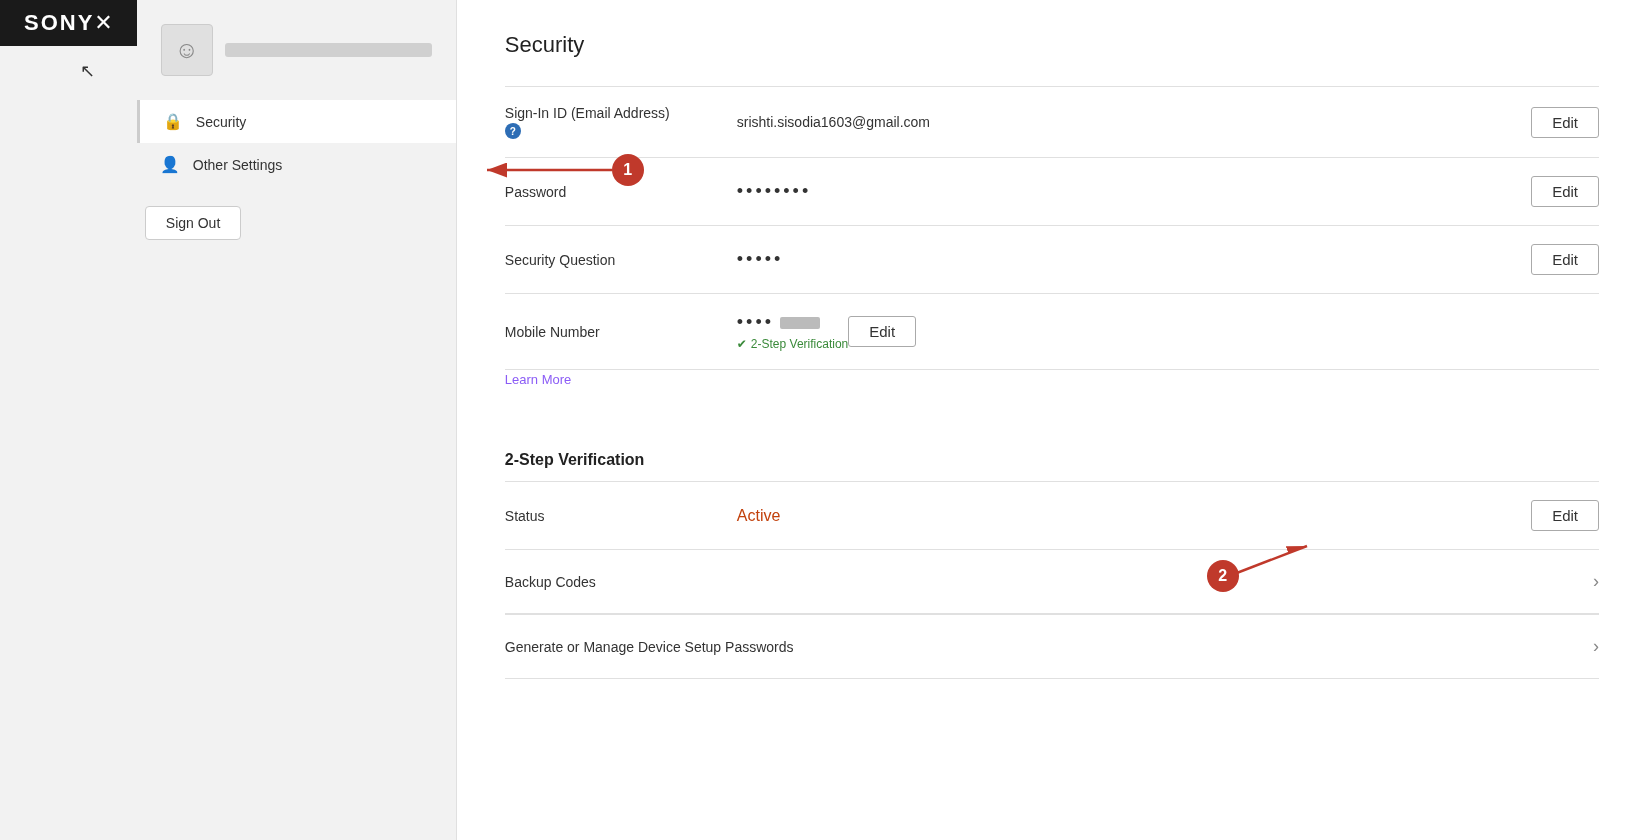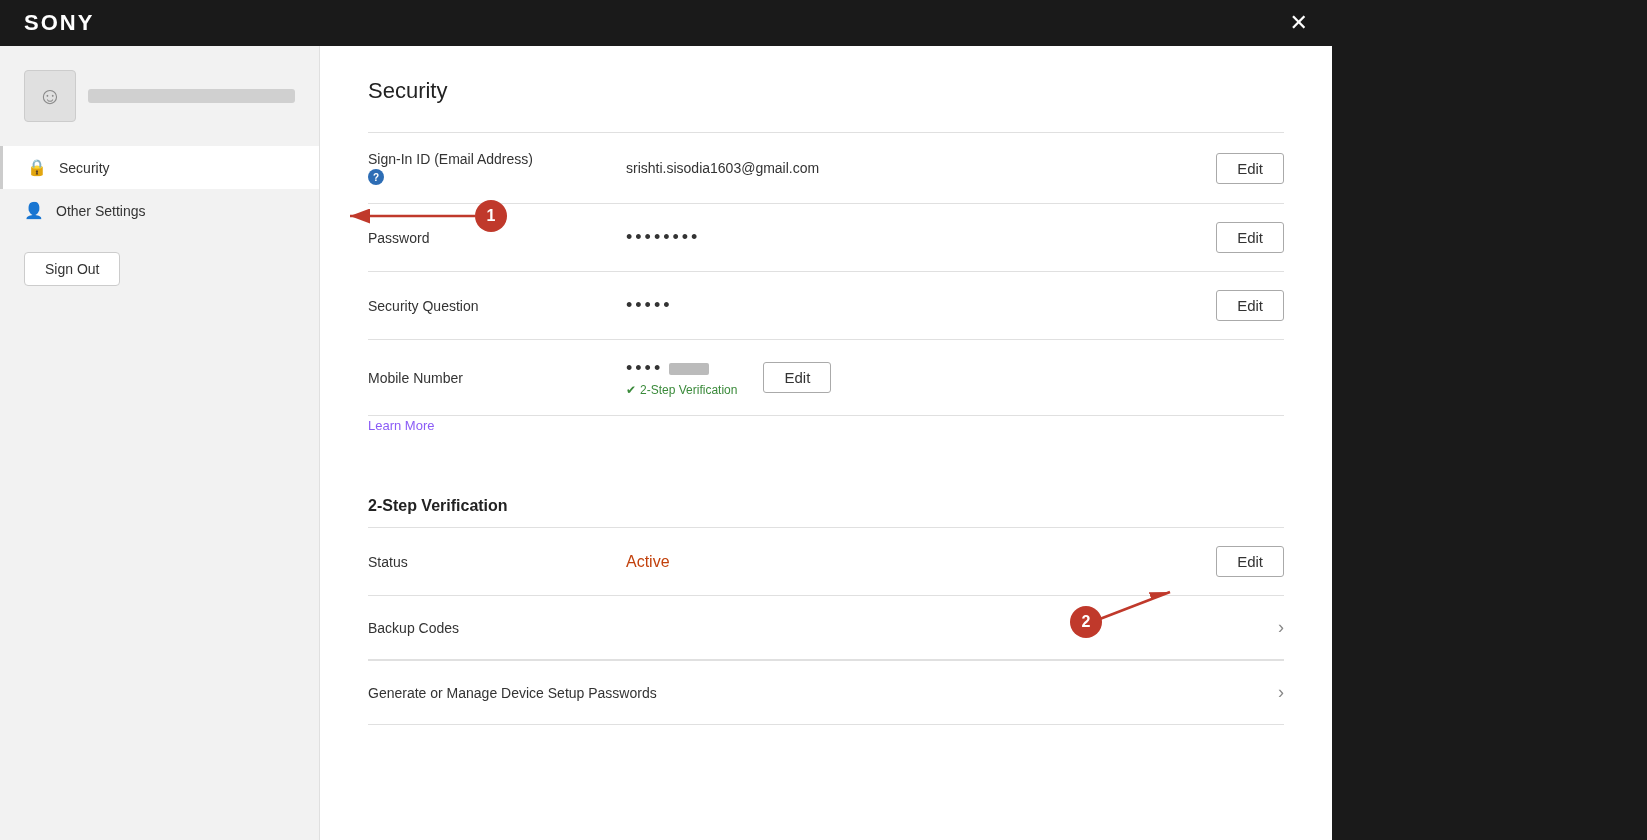--- a/index.html
+++ b/index.html
@@ -1,23 +1,22 @@
 <!DOCTYPE html>
 <html><head>
   <meta charset="utf-8">
   <style>
     * { box-sizing: border-box; margin: 0; padding: 0; }
     body { font-family: Arial, Helvetica, sans-serif; background: #1a1a1a; width: 1647px; height: 840px; overflow: hidden; }
 
     .app-window {
-      width: 1332px;
+      width: 1647px;
       height: 840px;
       background: #f2f2f2;
       display: flex;
-      flex-direction: column;
     }
 
     
     .top-bar {
       background: #1a1a1a;
       height: 46px;
       display: flex;
       align-items: center;
       justify-content: space-between;
       padding: 0 24px;
@@ -93,21 +92,21 @@
       border-left: 3px solid #ccc;
     }
     .sidebar-item .icon {
       font-size: 16px;
       color: #555;
       width: 20px;
       text-align: center;
     }
 
     .sign-out-btn {
-      margin: 20px 24px;
+      margin: 20px 8px;
       padding: 8px 20px;
       background: #fff;
       border: 1px solid #ccc;
       border-radius: 4px;
       cursor: pointer;
       font-size: 14px;
       color: #333;
     }
 
     
@@ -129,21 +128,20 @@
     .form-section {
       border-top: 1px solid #e0e0e0;
       margin-bottom: 0;
     }
     .form-row {
       display: flex;
       align-items: center;
       padding: 18px 0;
       border-bottom: 1px solid #e0e0e0;
       min-height: 64px;
-      gap: 26px;
     }
     .form-label {
       width: 220px;
       font-size: 14px;
       color: #333;
       flex-shrink: 0;
     }
     .info-icon {
       width: 16px;
       height: 16px;

